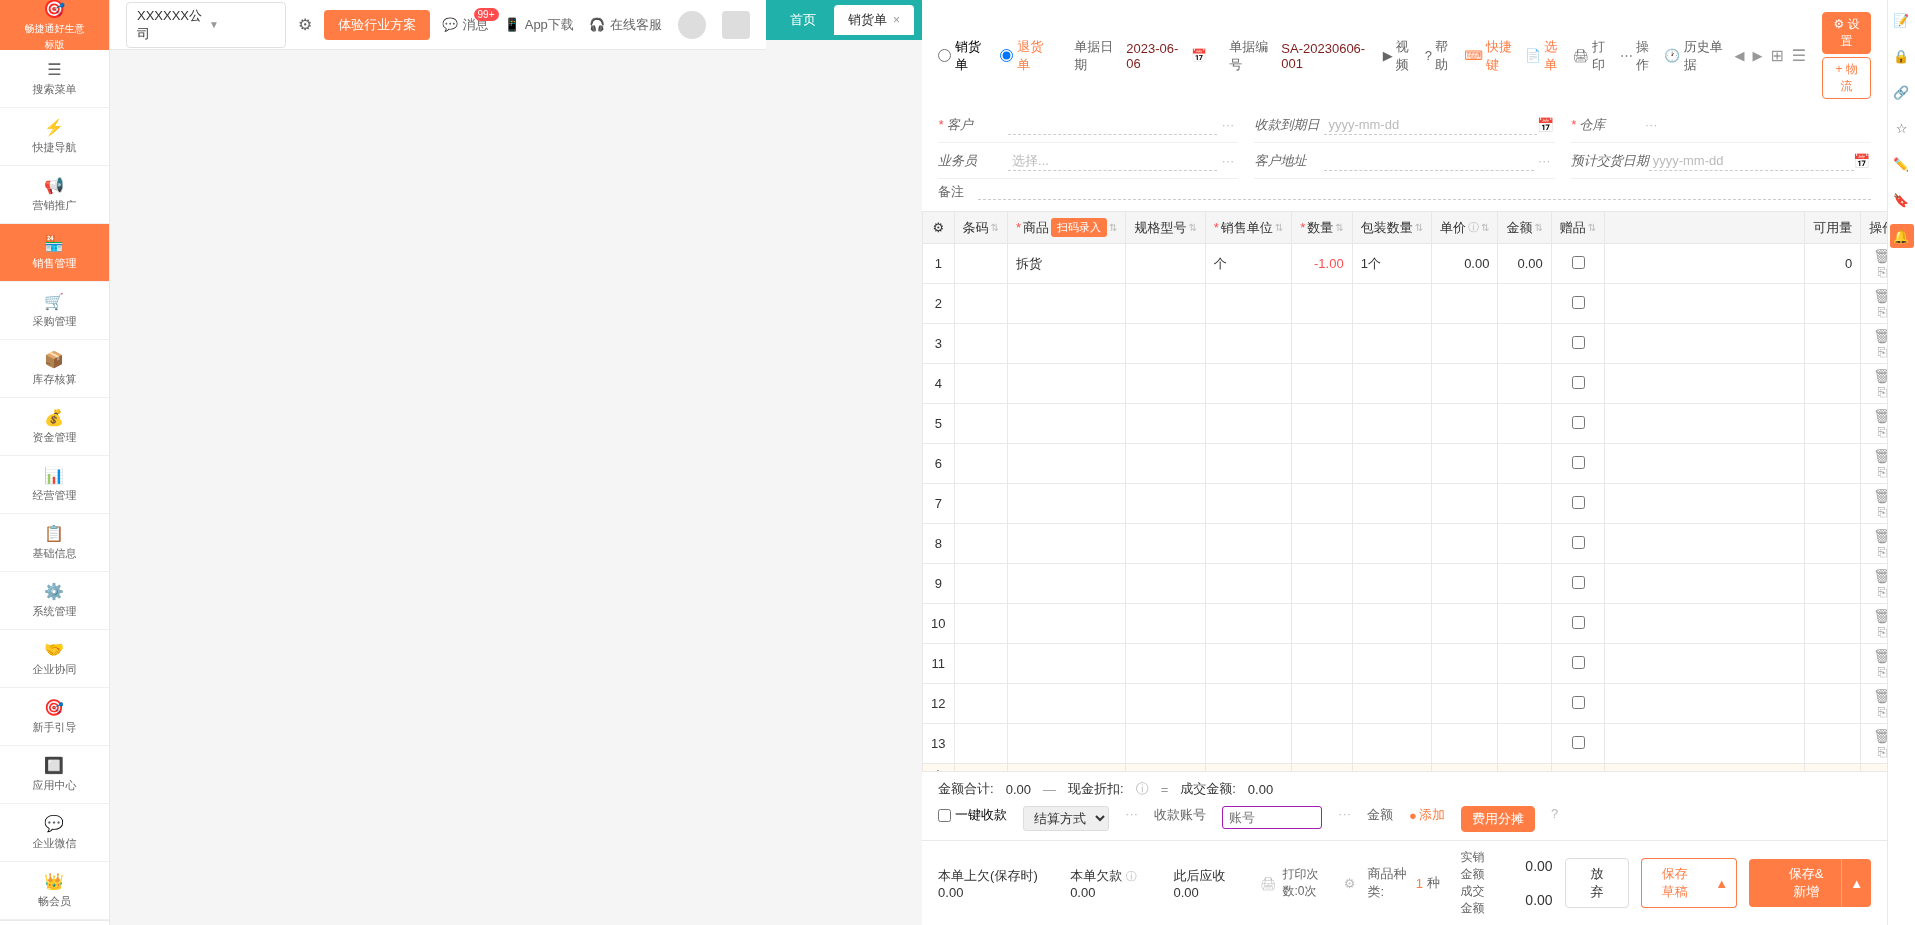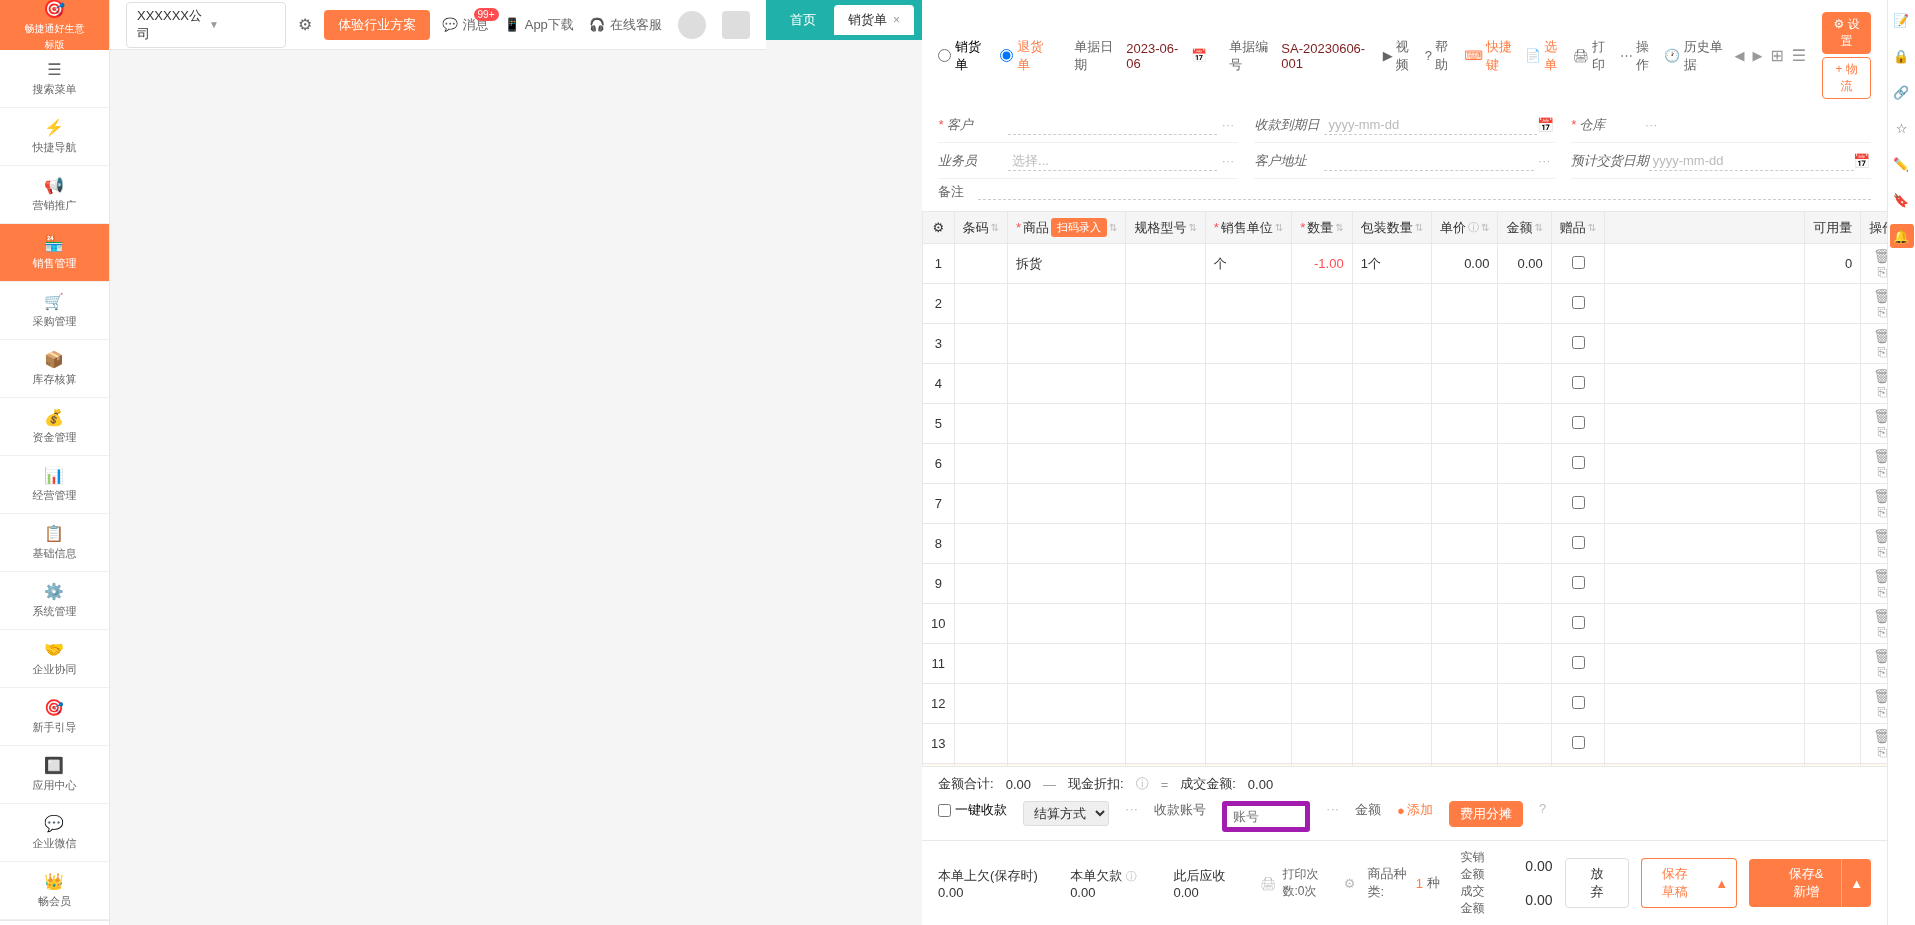--- a/index.html
+++ b/index.html
@@ -80,21 +80,21 @@
     .th-sort { display: flex; align-items: center; gap: 2px; }
     .sort-icon { color: #bbb; font-size: 10px; cursor: pointer; }
 
     
     .footer-area { background: #fff; border-top: 1px solid #e8e8e8; padding: 8px 16px; flex-shrink: 0; }
     .footer-row1 { display: flex; align-items: center; gap: 12px; margin-bottom: 8px; }
     .footer-total { color: #333; }
     .footer-row2 { display: flex; align-items: flex-start; gap: 16px; }
     .footer-checkbox { display: flex; align-items: center; gap: 4px; }
     .footer-select { border: 1px solid #ddd; border-radius: 3px; padding: 3px 6px; color: #333; }
-    .footer-input { border: 5px solid #a21caf; border-radius: 3px; padding: 3px 6px; color: #333; width: 88px; }
+    .footer-input { border: 1px solid #a21caf; border-radius: 3px; padding: 3px 6px; color: #333; width: 100px; }
     .add-btn { color: #ff7d45; cursor: pointer; display: flex; align-items: center; gap: 2px; }
     .fyyf-btn { border: 1px solid #ff7d45; color: #ff7d45; background: #fff; border-radius: 4px; padding: 3px 10px; cursor: pointer; }
     .fyyf-btn.active { background: #ff7d45; color: #fff; }
     .help-icon { color: #bbb; cursor: pointer; }
 
     
     .bottom-bar { background: #fff; border-top: 1px solid #e8e8e8; padding: 8px 16px; display: flex; align-items: center; gap: 16px; flex-shrink: 0; }
     .bottom-info { display: flex; align-items: center; gap: 20px; }
     .bottom-info-item { color: #666; }
     .bottom-info-item span { color: #333; }

